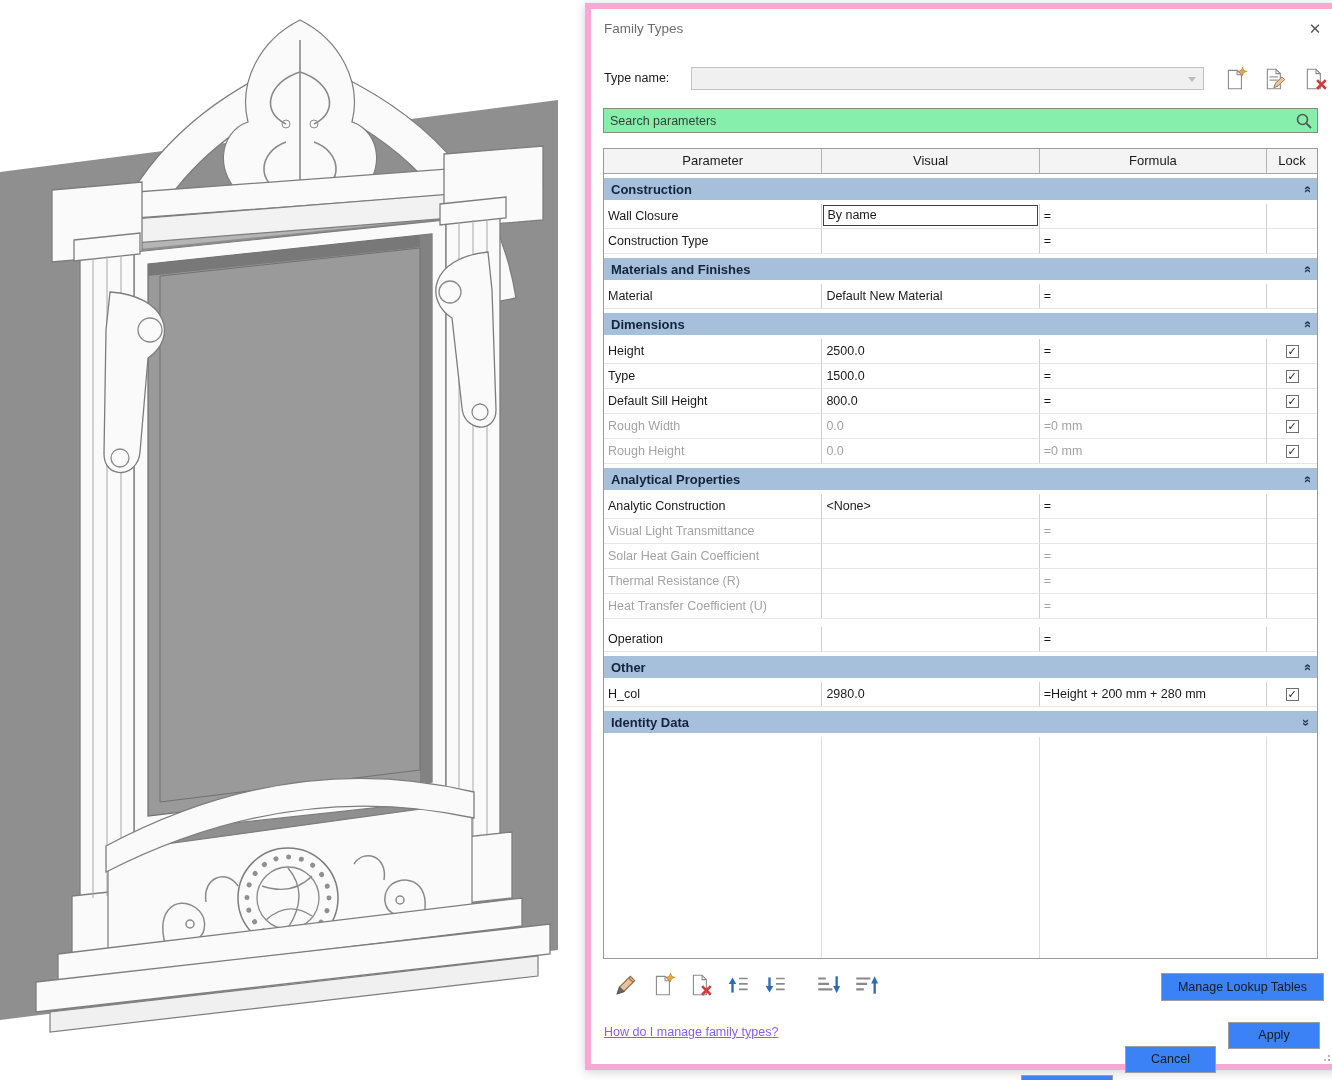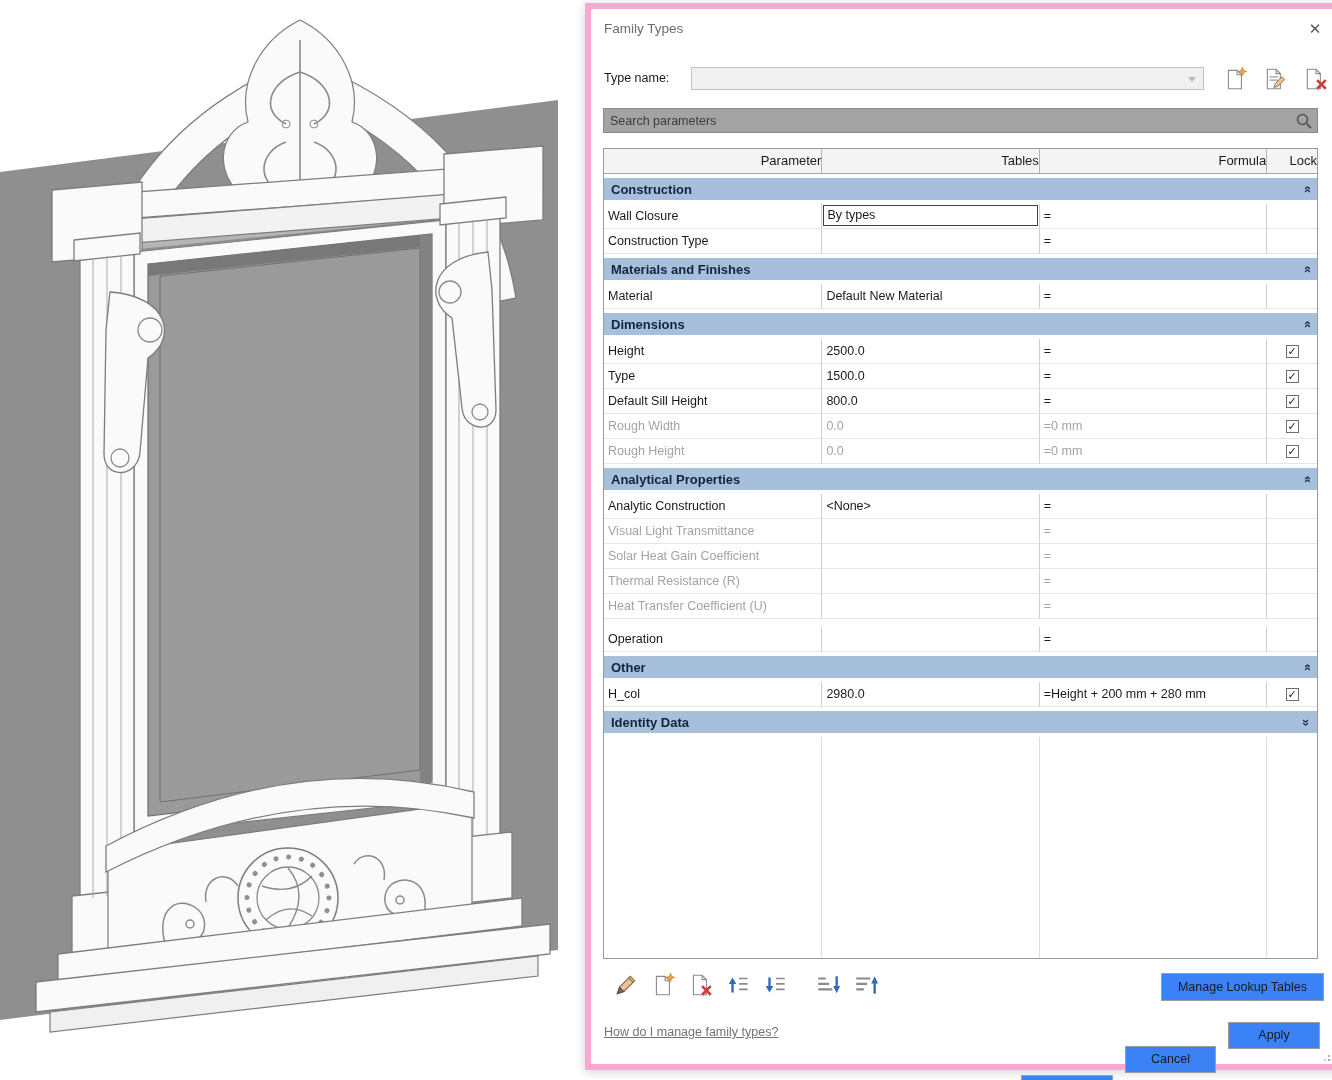--- a/index.html
+++ b/index.html
@@ -17,31 +17,31 @@
              color:#555;font-size:15px;cursor:default;}
 
   .tn-label{position:absolute;left:13px;top:62px;}
   .tn-select{position:absolute;left:100px;top:58px;width:513px;height:23px;box-sizing:border-box;
              background:#f0f0f0;border:1px solid #c3c3c3;}
   .tn-select .chev-dn{position:absolute;right:7px;top:9px;width:0;height:0;
              border-left:4px solid transparent;border-right:4px solid transparent;border-top:5px solid #bdbdbd;}
   .tn-icon{position:absolute;top:57px;width:26px;height:26px;}
 
   .searchbox{position:absolute;left:12px;top:99px;width:715px;height:25px;box-sizing:border-box;
-             border:1px solid #8a8a8a;background:#a3a3a3;text-decoration:underline;}
+             border:1px solid #8a8a8a;background:#86efac;text-decoration:underline;}
   .searchbox input{position:absolute;left:0;top:0;width:688px;height:23px;border:none;outline:none;
              padding:0 0 0 6px;font-family:"Liberation Sans",sans-serif;font-size:12.5px;color:#333;background:transparent;}
   .searchbox input::placeholder{color:#3c3c3c;opacity:1;}
   .search-ic{position:absolute;right:4px;top:3px;}
 
   
   .ptable{position:absolute;left:12px;top:139px;width:715px;height:811px;box-sizing:border-box;
           border:1px solid #9a9a9a;display:flex;flex-direction:column;background:#fff;overflow:hidden;}
   .thead{display:flex;height:24px;flex:0 0 24px;background:#f4f4f4;border-bottom:1px solid #a5a5a5;}
-  .thead .cell{line-height:23px;text-align:right;font-size:13px;border-right:1px solid #b2b2b2;}
+  .thead .cell{line-height:23px;text-align:center;font-size:13px;border-right:1px solid #b2b2b2;}
   .cell{box-sizing:border-box;overflow:hidden;white-space:nowrap;}
   .c-param{width:219px;}
   .c-value{width:218px;}
   .c-formula{width:228px;}
   .c-lock{width:50px;border-right:none !important;}
   .prow{display:flex;height:25px;flex:0 0 25px;background:#fff;}
   .prow .cell{border-right:1px solid #cfcfcf;border-bottom:1px solid #e6e6e6;line-height:24px;padding:0 4px;}
   .prow .c-lock{display:flex;align-items:center;justify-content:center;padding:0;}
   .prow.dis{color:#a3a3a3;}
   .sec-gap{height:4px;flex:0 0 4px;background:#fff;}
@@ -57,21 +57,21 @@
   .filler .cell{border-right:1px solid #dcdcdc;}
 
   
   .tb-icon{position:absolute;top:963px;width:26px;height:26px;}
   .btn{position:absolute;box-sizing:border-box;height:27px;background:#3b82f6;border:1px solid #9e9e9e;
        font-family:"Liberation Sans",sans-serif;font-size:12.5px;color:#1a1a1a;text-align:center;line-height:25px;}
   .btn-manage{right:13px;top:964px;height:28px;line-height:26px;padding:0 16px;}
   .btn-ok{left:430px;top:1066px;width:92px;}
   .btn-cancel{left:534px;top:1013px;width:91px;margin-top:24px;}
   .btn-apply{left:637px;top:1013px;width:92px;}
-  .help-link{position:absolute;left:13px;top:1016px;font-size:12.5px;color:#737373;text-decoration:underline;cursor:pointer;}
+  .help-link{position:absolute;left:13px;top:1016px;font-size:12.5px;color:#8b5cf6;text-decoration:underline;cursor:pointer;}
   .grip{position:absolute;right:3px;bottom:3px;width:10px;height:10px;}
   .grip::before{content:"";position:absolute;right:0;bottom:0;width:2px;height:2px;background:#a9a9a9;
         box-shadow:-4px 0 #a9a9a9,0 -4px #a9a9a9,-8px 0 #c9c9c9,0 -8px #c9c9c9,-4px -4px #b9b9b9;}
   svg{display:block;}
 </style>
 </head>
 <body>
 
 <div id="stage">
 
@@ -202,35 +202,35 @@
       <input type="text" placeholder="Search parameters" style="">
       <svg class="search-ic" viewBox="0 0 18 18" width="18" height="18">
         <circle cx="7.5" cy="7.5" r="5" fill="none" stroke="#555" stroke-width="1.6"></circle>
         <path d="M11.5 11.5 L16 16" stroke="#555" stroke-width="1.8"></path>
       </svg>
     </div>
 
     <div class="ptable">
       <div class="thead">
         <div class="cell c-param">Parameter</div>
-        <div class="cell c-value">Tables</div>
+        <div class="cell c-value">Visual</div>
         <div class="cell c-formula">Formula</div>
         <div class="cell c-lock">Lock</div>
       </div>
       <div style="display:flex;flex-direction:column;flex:1 1 auto;min-height:0;">
           <div class="sec-gap"></div>
           <div class="sec-bar">
             <span>Construction</span>
             <span class="chev">»</span>
           </div>
           <div class="sec-gap"></div>
           <div class="prow">
             <div class="cell c-param">Wall Closure</div>
             <div class="cell c-value" style="padding: 0px 1px;">
-              <div class="value-edit">By types</div>
+              <div class="value-edit">By name</div>
             </div>
             <div class="cell c-formula">=</div>
             <div class="cell c-lock"></div>
           </div>
           <div class="prow">
             <div class="cell c-param">Construction Type</div>
             <div class="cell c-value"></div>
             <div class="cell c-formula">=</div>
             <div class="cell c-lock"></div>
           </div>

